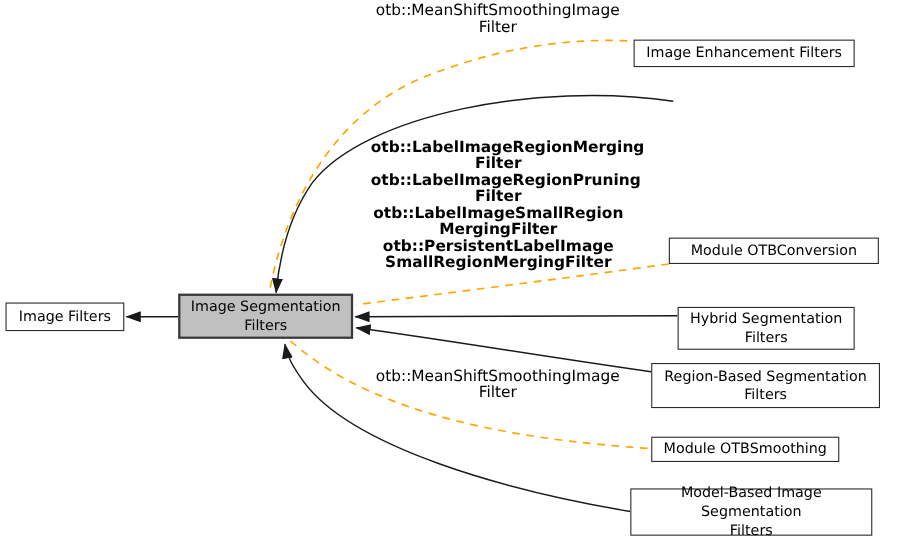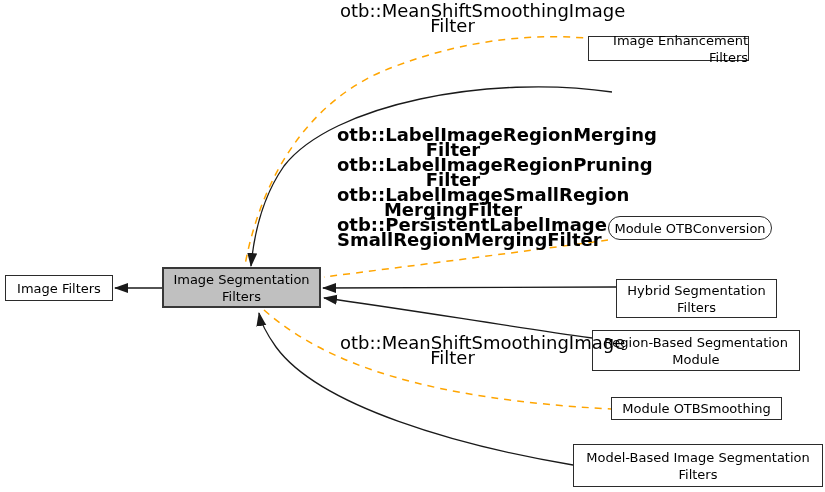--- a/index.html
+++ b/index.html
@@ -25,21 +25,21 @@
   }
   .node > span{white-space:pre-line;}
   .node.current{
     background:var(--current_node_fill,#c0c0c0);
     border-width:2px;border-color:var(--current_border,#383838);
     cursor:default;
   }
   .edge-label{
     position:absolute;
     text-align:center;white-space:pre-line;
-    line-height:15px;font-size:18px;
+    line-height:15px;font-size:14px;
   }
 </style>
 </head>
 <body>
 
 <div id="canvas">
 
   <svg id="edges" viewBox="0 0 825 492">
     <defs>
       <marker id="arrow" markerUnits="userSpaceOnUse" markerWidth="16" markerHeight="12" refX="13" refY="5" orient="auto">
@@ -66,44 +66,44 @@
 
   <div class="node" style="left:5px;top:275px;width:108px;height:26px;">
     <span>Image Filters</span>
   </div>
 
   <div class="node current" style="left:162px;top:267px;width:159px;height:41px;">
     <span>Image Segmentation
 Filters</span>
   </div>
 
-  <div class="node" style="left:588px;top:36px;width:161px;height:25px;text-align:right;">
+  <div class="node" style="left:576px;top:36px;width:201px;height:25px;">
     <span>Image Enhancement Filters</span>
   </div>
 
 
-  <div class="node" style="left:608px;top:216px;width:164px;height:24px;border-radius:12px;">
+  <div class="node" style="left:608px;top:216px;width:191px;height:24px;">
     <span>Module OTBConversion</span>
   </div>
 
   <div class="node" style="left:616px;top:279px;width:161px;height:39px;">
     <span>Hybrid Segmentation
 Filters</span>
   </div>
 
   <div class="node" style="left:592px;top:330px;width:208px;height:41px;">
     <span>Region-Based Segmentation
-Module</span>
+Filters</span>
   </div>
 
-  <div class="node" style="left:611px;top:397px;width:171px;height:23px;">
+  <div class="node" style="left:592px;top:397px;width:171px;height:23px;">
     <span>Module OTBSmoothing</span>
   </div>
 
-  <div class="node" style="left:573px;top:444px;width:250px;height:43px;">
+  <div class="node" style="left:573px;top:444px;width:220px;height:43px;">
     <span>Model-Based Image Segmentation
 Filters</span>
   </div>
 
   <div class="edge-label" style="left:340px;top:3px;width:225px;">otb::MeanShiftSmoothingImage
 Filter</div>
 
   <div class="edge-label" style="left:337px;top:127px;width:232px;font-weight:bold;">otb::LabelImageRegionMerging
 Filter
 otb::LabelImageRegionPruning

